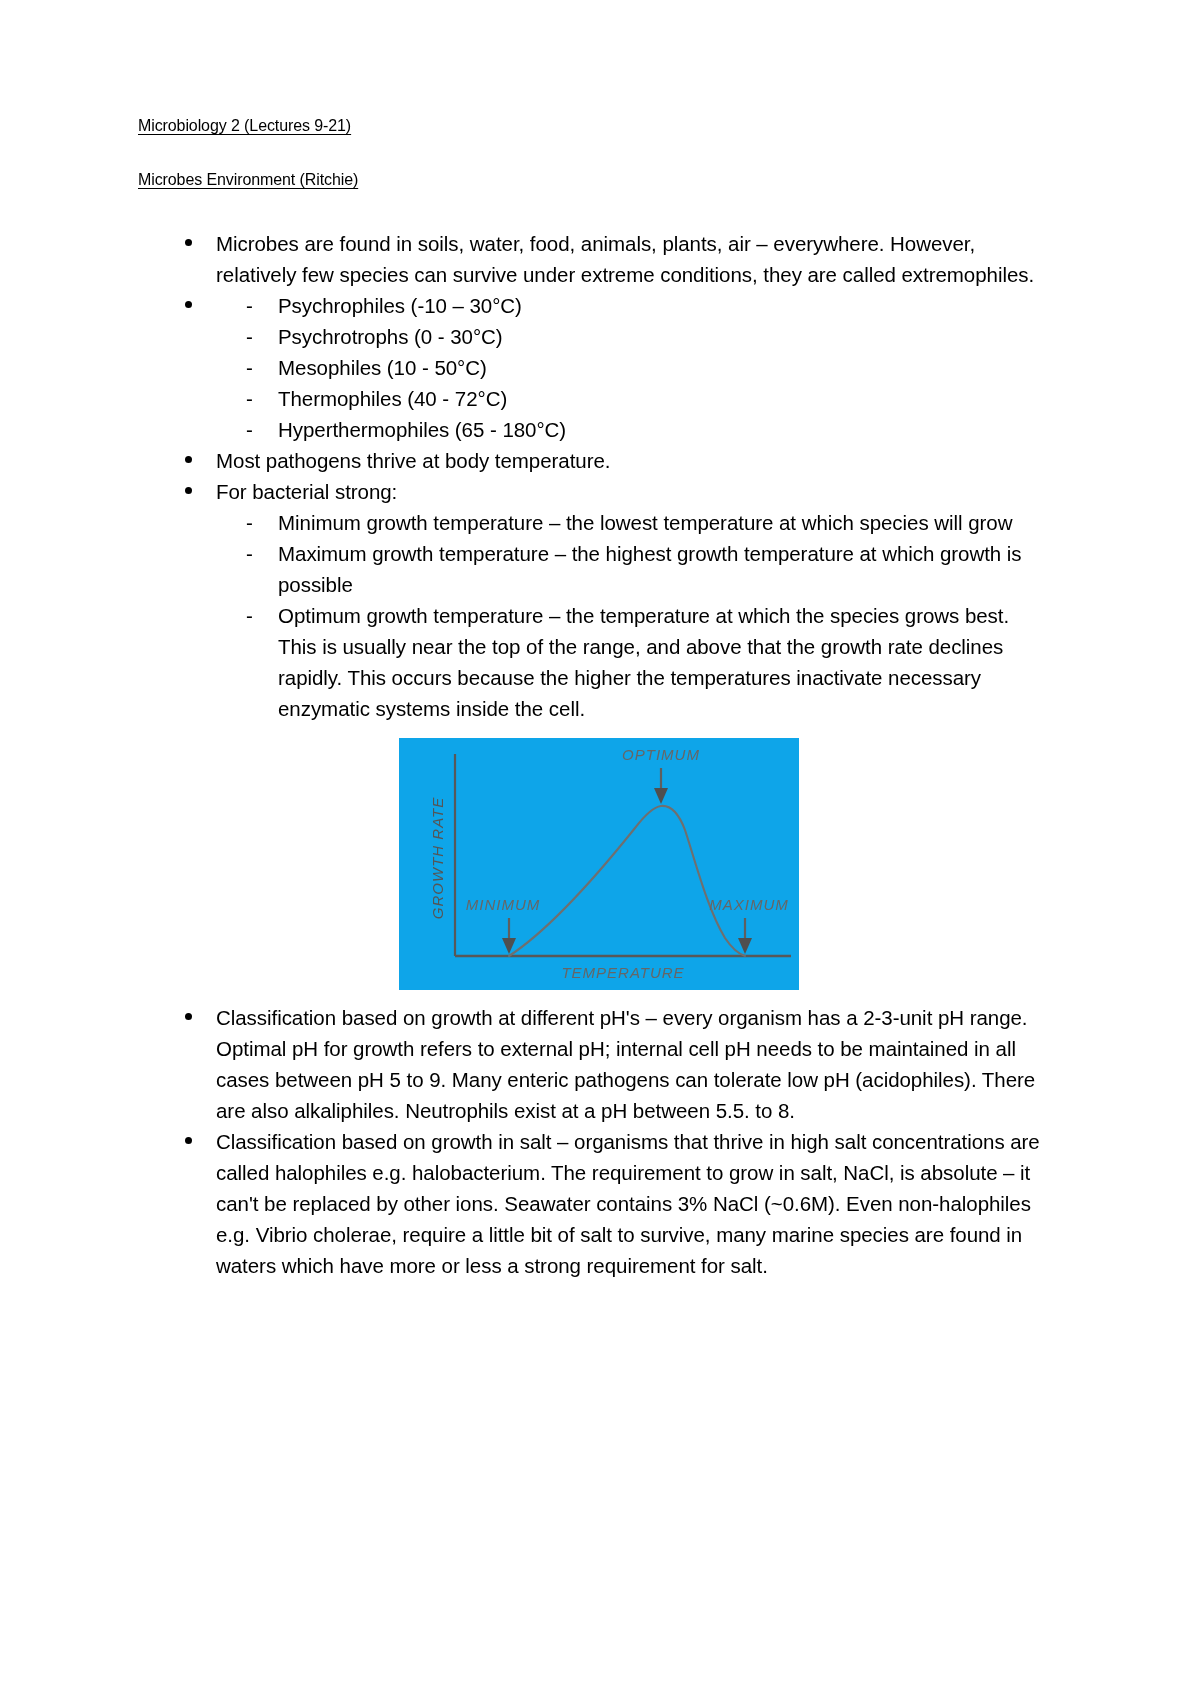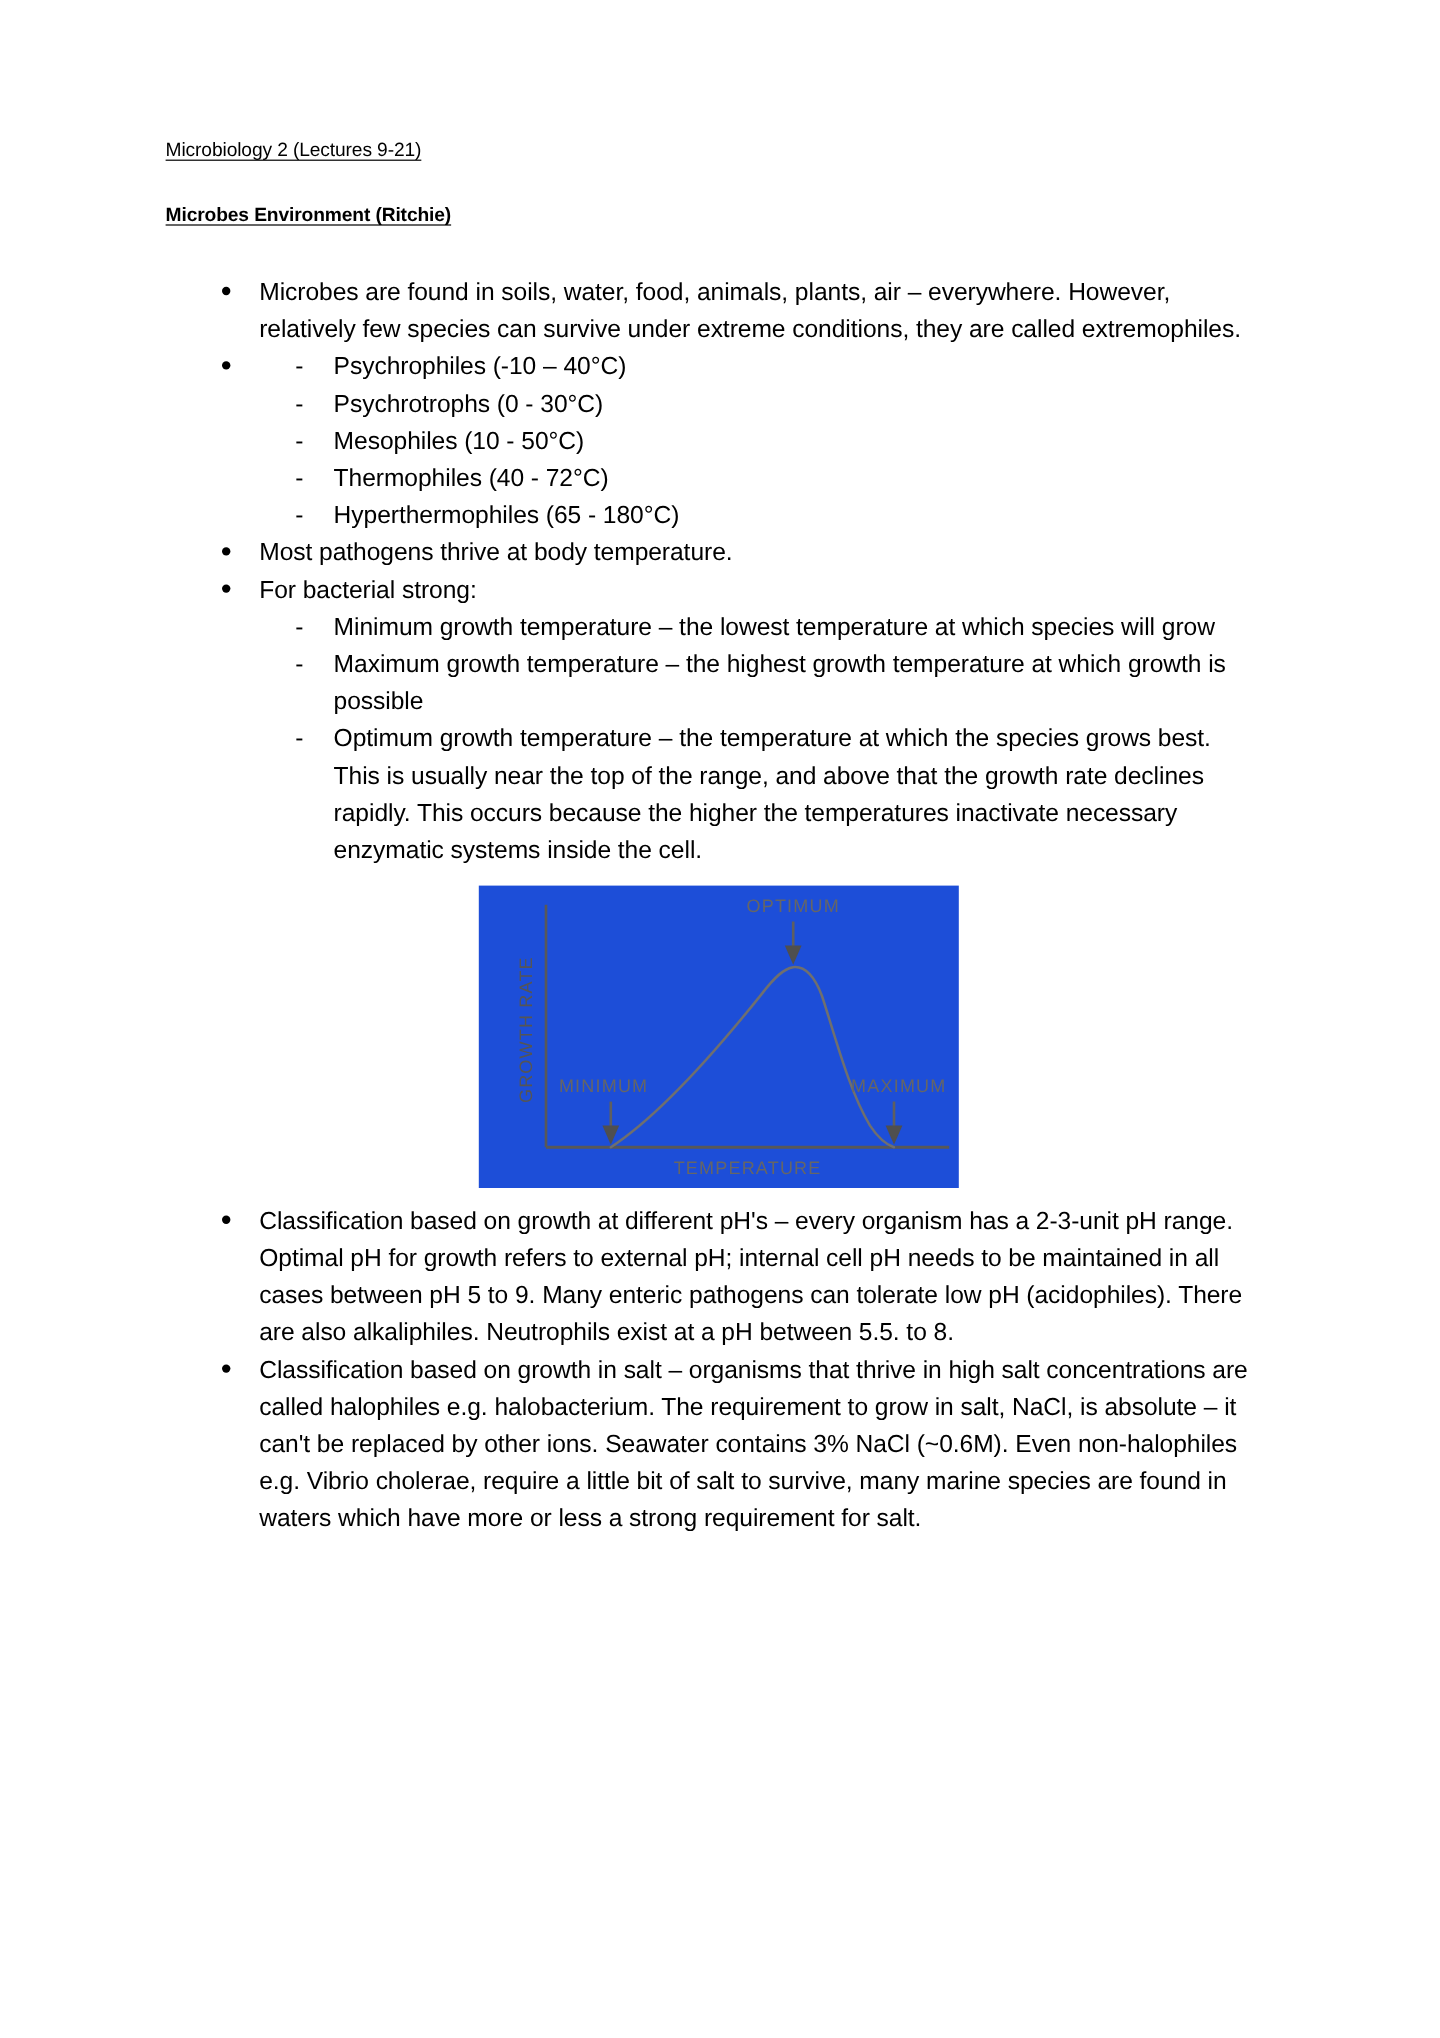--- a/index.html
+++ b/index.html
@@ -22,21 +22,21 @@
   }
   .heading {
     font-size: 16px;
     line-height: 1.0;
     text-decoration: underline;
     text-underline-offset: 3px;
     letter-spacing: -0.1px;
     margin: 0;
   }
   .heading.first { margin-bottom: 38px; }
-  .heading.second { margin-bottom: 40px; font-weight: bold; }
+  .heading.second { margin-bottom: 40px; }
 
   ul.bullets {
     list-style: none;
     margin: 12px;
     padding: 0;
   }
   li.bullet {
     position: relative;
     padding-left: 66px;
     font-size: 20.5px;
@@ -77,21 +77,22 @@
   
   .figure-wrap {
     margin: 14px 0 10px 0;
     display: flex;
     justify-content: center;
   }
   .figure {
     width: 400px;
     height: 252px;
     position: relative;
-    background: #1d4ed8;
+    background: #0ea5e9;
+    font-style: italic;
   }
   .figure svg { display: block; }
 
   .tail-space { height: 8px; }
 </style>
 </head>
 <body>
 
 <div class="page">
 
@@ -103,21 +104,21 @@
     <li class="bullet">
       <span class="bullet-dot"></span>
       <span>Microbes are found in soils, water, food, animals, plants, air – everywhere. However, relatively few species can survive under extreme conditions, they are called extremophiles.</span>
     </li>
 
     <li class="bullet">
       <span class="bullet-dot"></span>
       <ul class="dashes">
         <li class="dash">
           <span class="dash-mark">-</span>
-          <span>Psychrophiles (-10 – 40°C)</span>
+          <span>Psychrophiles (-10 – 30°C)</span>
         </li>
         <li class="dash">
           <span class="dash-mark">-</span>
           <span>Psychrotrophs (0 - 30°C)</span>
         </li>
         <li class="dash">
           <span class="dash-mark">-</span>
           <span>Mesophiles (10 - 50°C)</span>
         </li>
         <li class="dash">

